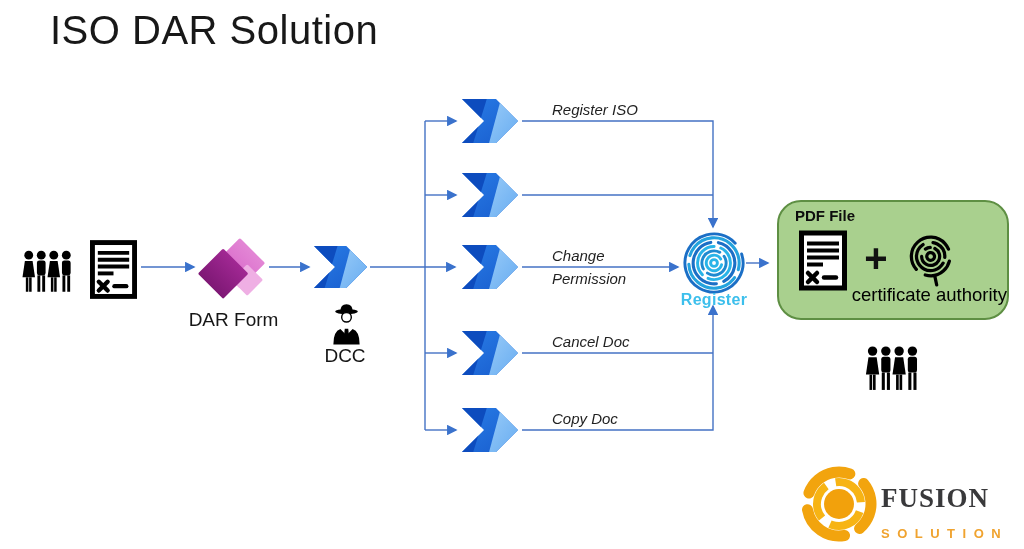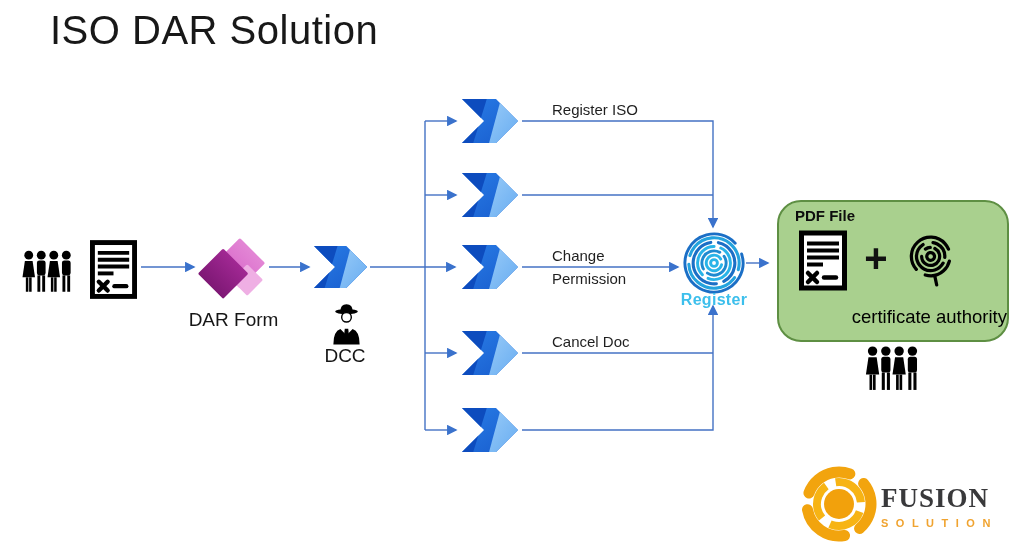--- a/index.html
+++ b/index.html
@@ -12,45 +12,45 @@
     letter-spacing:0.5px;color:#181818;margin:0;text-align:right;
   }
   .connectors{position:absolute;left:0;top:0;z-index:1;}
   .node{position:absolute;z-index:2;}
   .node svg{display:block;width:100%;height:100%;}
   .caption-label{position:absolute;z-index:2;text-align:center;color:#161616;}
   .dar-label{left:186px;top:309px;width:95px;font-size:19px;text-align:center;}
   .dcc-label{left:316px;top:345px;width:58px;font-size:19px;}
   .branch-label{
     position:absolute;left:552px;width:112px;z-index:2;font-size:15px;
-    line-height:23px;color:#1f1f1f;text-align:left;
+    line-height:23px;color:#1f1f1f;text-align:left;font-style:italic;
   }
   .veracity-label{
     left:672px;top:291px;width:84px;font-size:16px;font-weight:600;
     color:#3cbfec;letter-spacing:0.3px;
   }
   .output-box{
-    position:absolute;left:777px;top:200px;width:232px;height:142px;z-index:2;
+    position:absolute;left:777px;top:200px;width:232px;height:120px;z-index:2;
     background:#A9D08E;border:2.5px solid #5E8F43;border-radius:24px;box-sizing:border-box;
   }
   .output-header{position:absolute;left:16px;top:5px;font-size:15px;font-weight:600;color:#0d0d0d;}
   .output-doc{position:absolute;left:20px;top:27px;width:48px;height:63px;}
   .output-doc svg,.output-fp svg{display:block;width:100%;height:100%;}
   .plus-sign{
     position:absolute;left:72px;top:24px;width:50px;height:64px;line-height:64px;
     text-align:center;font-size:40px;font-weight:600;color:#111;
   }
   .output-fp{position:absolute;left:128px;top:24px;width:48px;height:66px;}
   .output-caption{position:absolute;left:0;right:0;bottom:12px;text-align:right;font-size:18.5px;color:#000;}
   .brand{position:absolute;left:799px;top:464px;width:220px;height:82px;z-index:2;}
   .brand-mark{position:absolute;left:0;top:0;width:80px;height:80px;}
   .brand-mark svg{display:block;width:100%;height:100%;}
   .brand-text{position:absolute;left:82px;top:20px;}
   .brand-name{font-size:27px;font-weight:800;color:#39393B;letter-spacing:1px;line-height:28px;font-family:Liberation Serif, serif;}
-  .brand-sub{font-size:11px;font-weight:600;color:#F0A32F;letter-spacing:7.5px;margin-top:5px;}
+  .brand-sub{font-size:13px;font-weight:600;color:#F0A32F;letter-spacing:7.5px;margin-top:14px;}
 </style>
 </head>
 <body>
 
 <svg width="0" height="0" style="position:absolute" aria-hidden="true">
   <defs>
     <clipPath id="pa-clip">
         <polygon points="0,0 34,0 56,22 34,44 0,44 22,22"></polygon>
       </clipPath>
     <linearGradient id="pa-mid" x1="0" y1="0" x2="1" y2="1">
@@ -243,20 +243,21 @@
         <use href="#sym-pa"></use>
       </svg>
   </div>
   <div class="branch-label" style="top:330px">Cancel Doc</div>
 
   <div class="node" style="left:462px;top:408px;width:60px;height:44px">
     <svg>
         <use href="#sym-pa"></use>
       </svg>
   </div>
+  <div class="branch-label" style="top:407px">Copy Doc</div>
 
   <div class="node" style="left:683px;top:232px;width:62px;height:62px">
     <svg>
         <use href="#sym-veracity"></use>
       </svg>
   </div>
   <div class="caption-label veracity-label">Register</div>
 
   <div class="output-box">
     <div class="output-header">PDF File</div>

